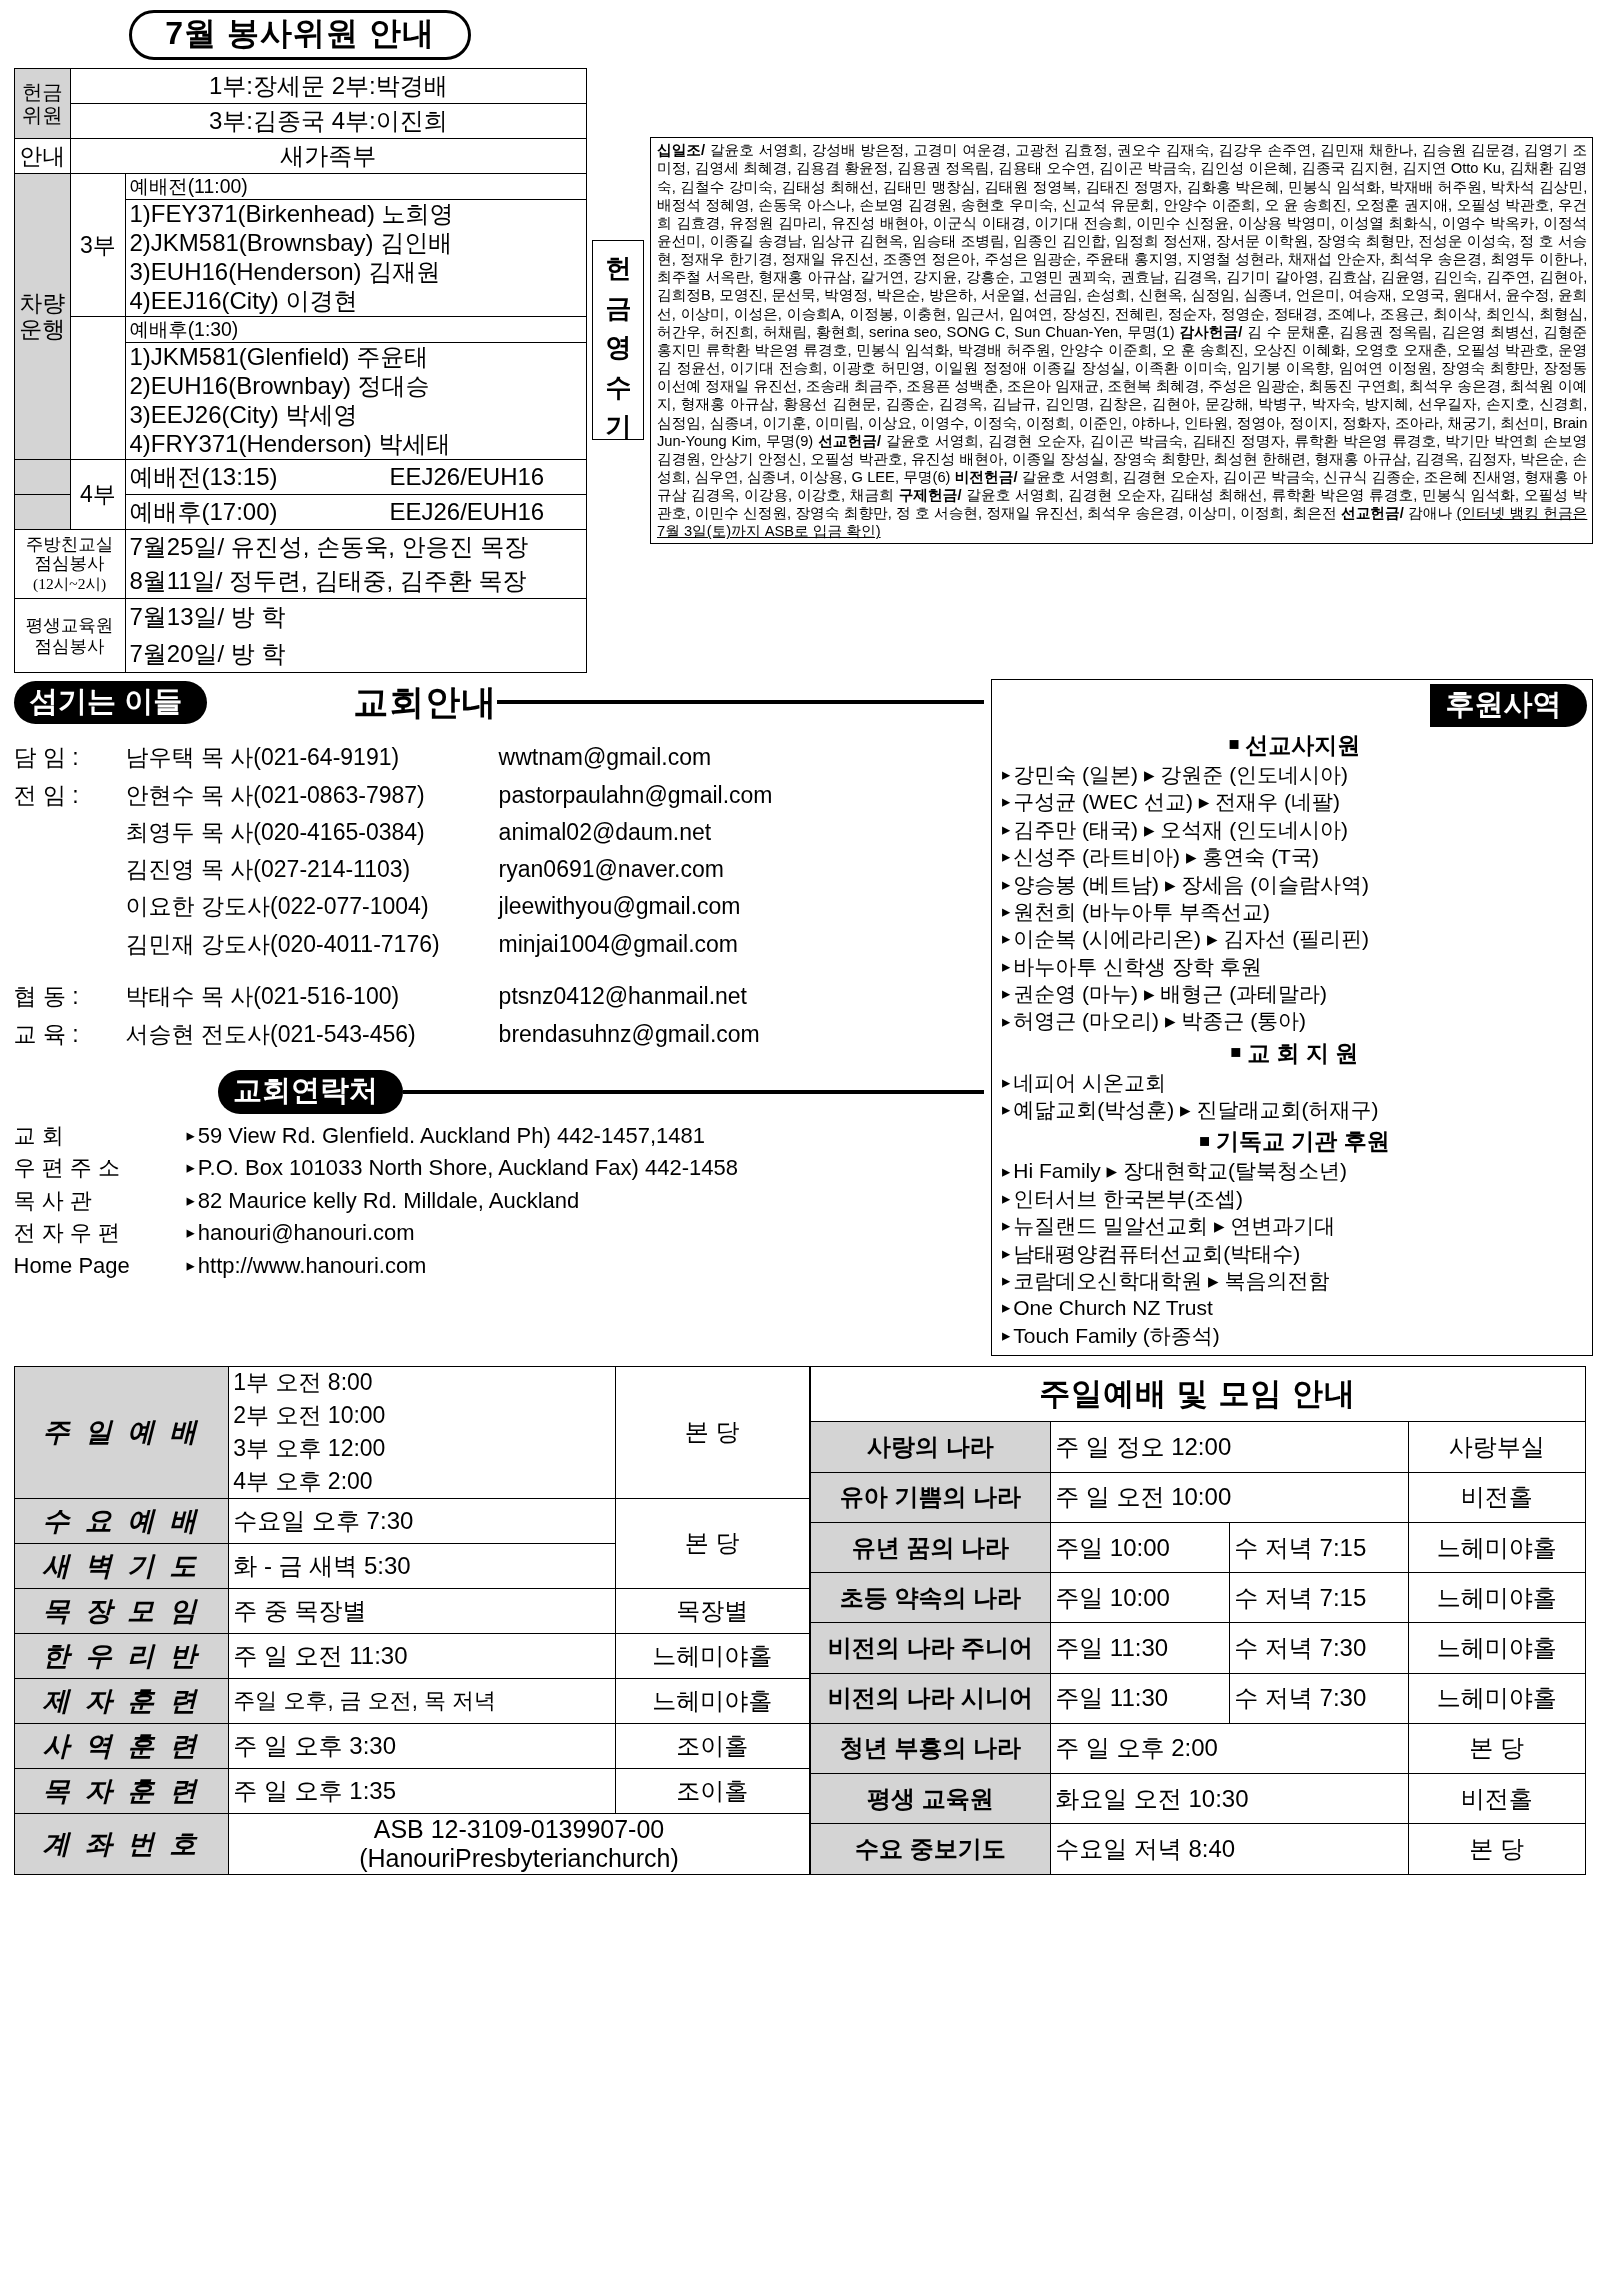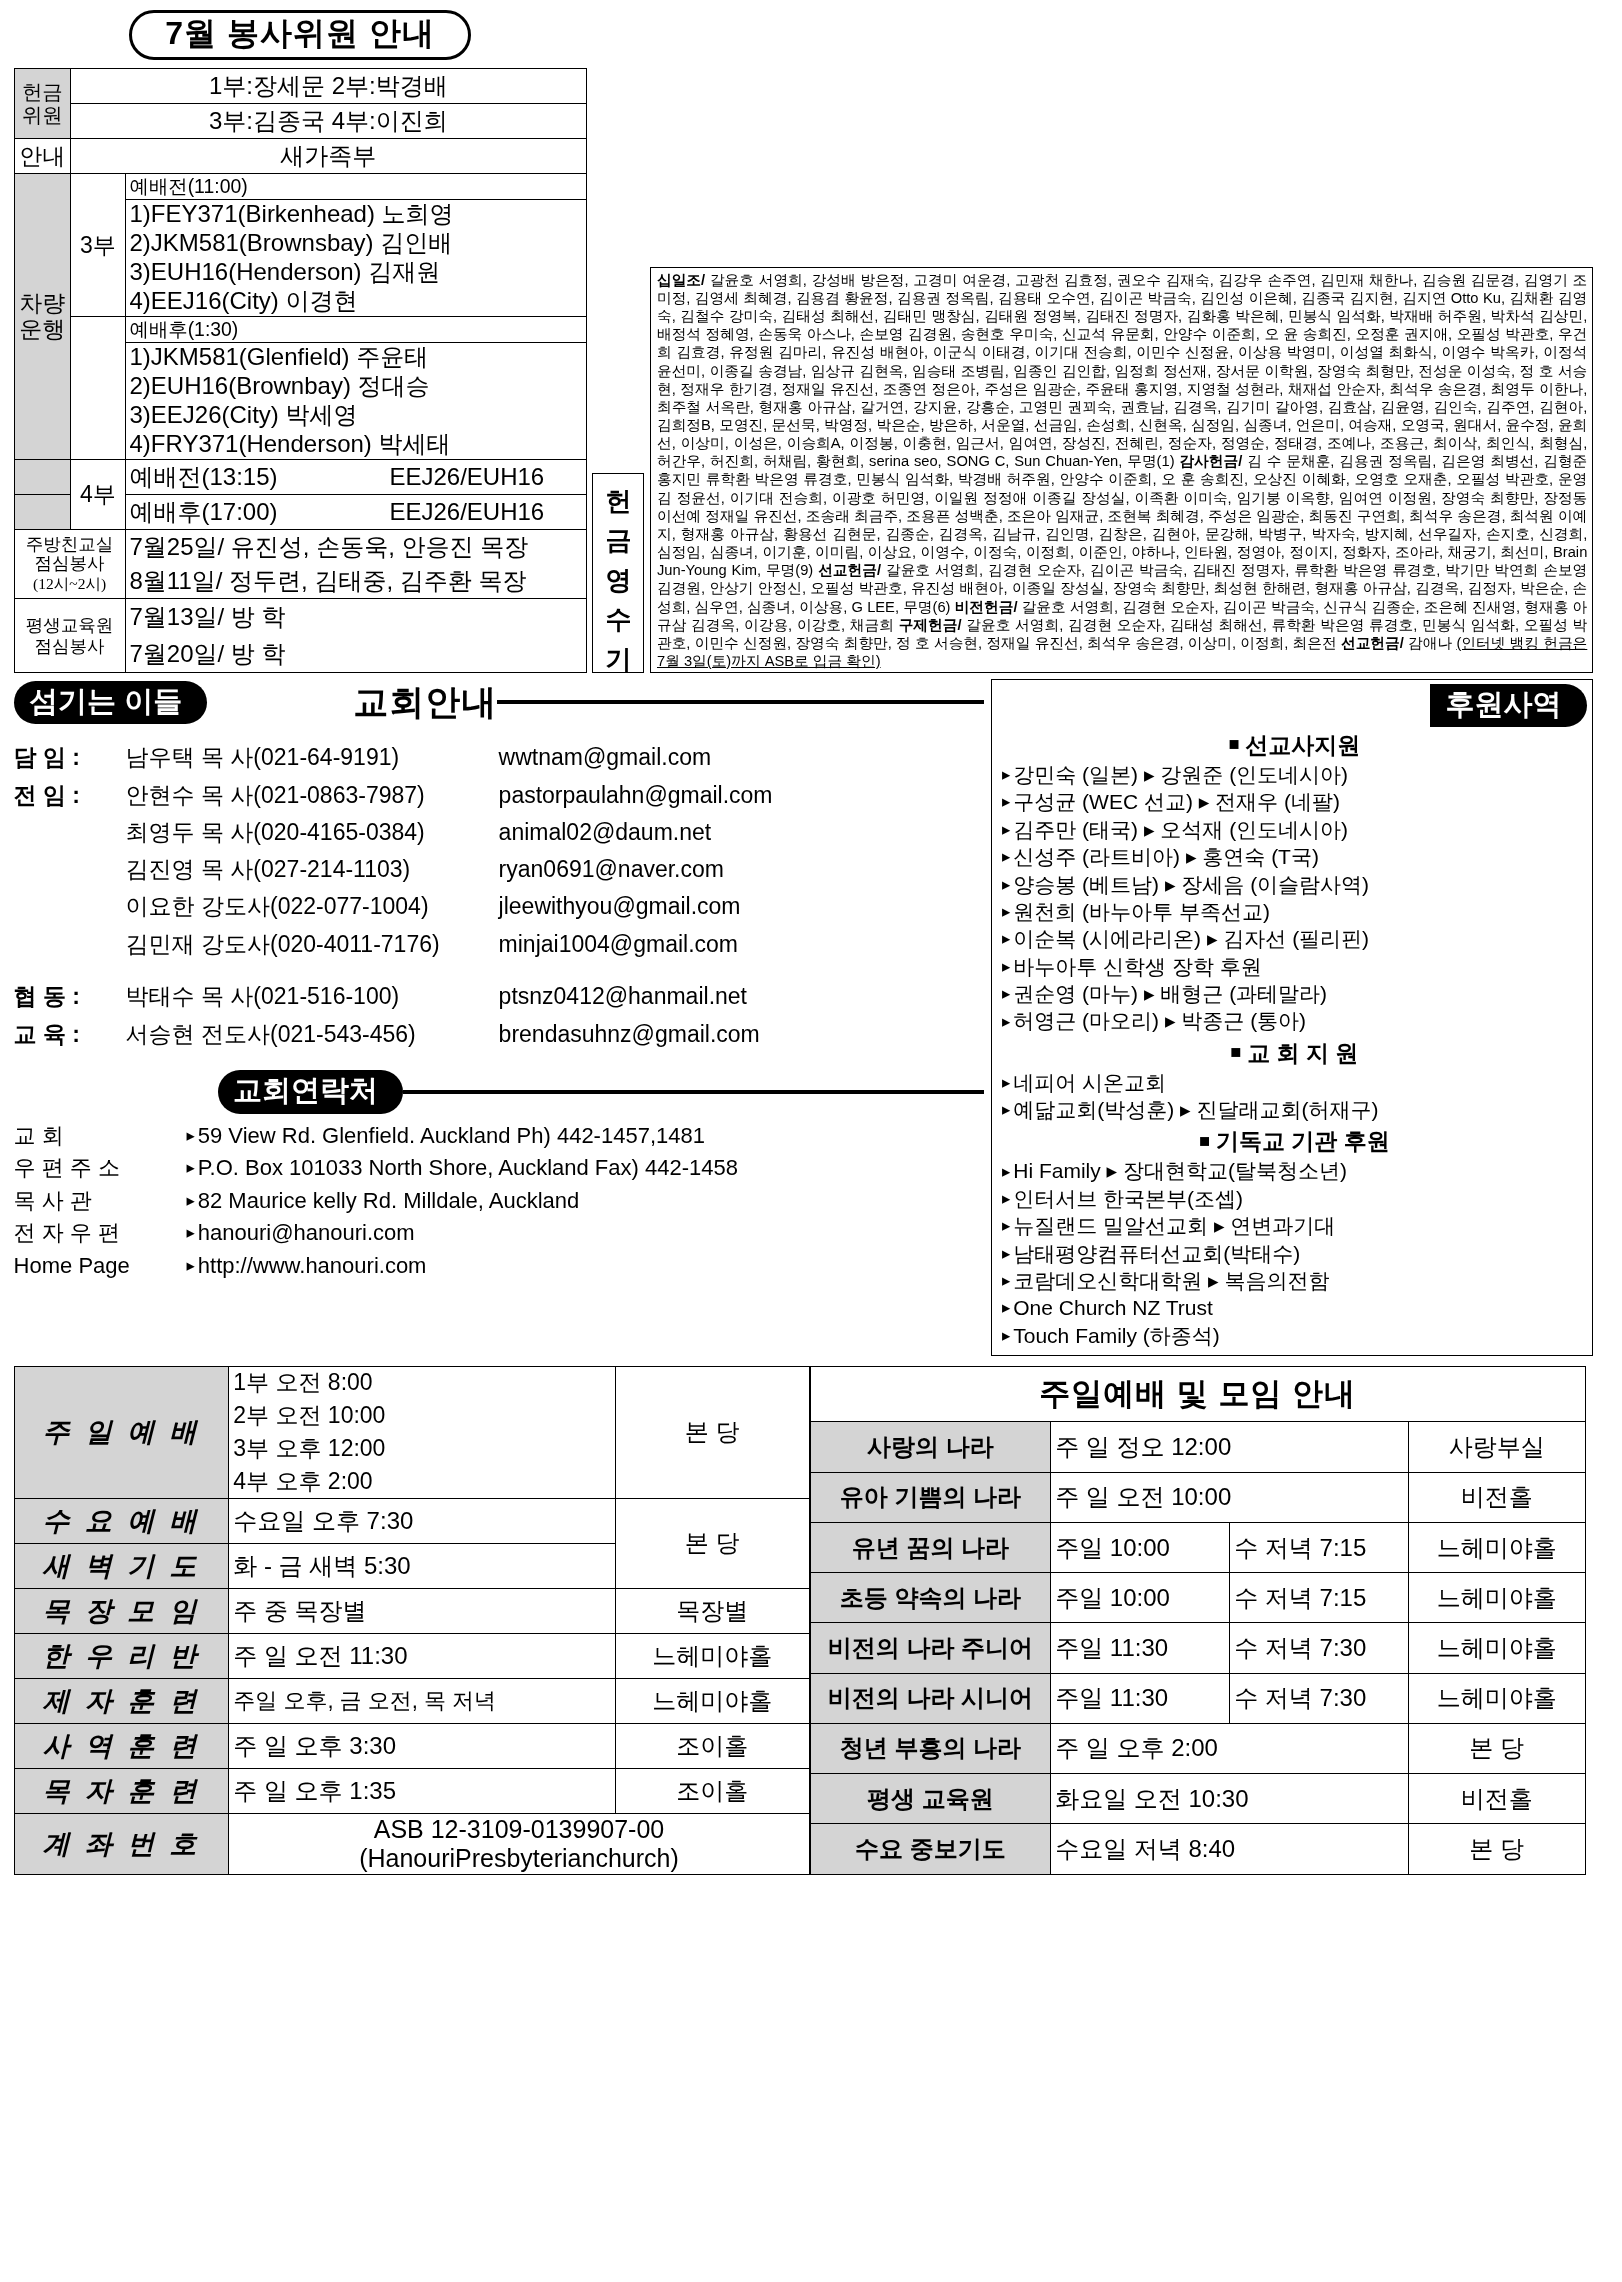--- a/index.html
+++ b/index.html
@@ -35,21 +35,21 @@
   .pill-black {
     display:inline-block;
     background:#000; color:#fff;
     border-radius:0 25px 25px 0;
     padding:3.9px 25px 5.8px 15.5px;
     font-size:29px; font-weight:bold;
     line-height:1.16;
   }
 
   
-  .top { display:flex; align-items:flex-end; gap:5.8px; }
+  .top { display:flex; align-items:center; gap:5.8px; }
   .top-left { width:573px; }
   .title-row { text-align:center; margin:1.9px 0 7.8px 0; }
 
   
   .tbl-left { width:573px; font-size:20.4px; }
   .tbl-left td { height:29px; }
   .big { font-size:24px; }
   .bus-line { font-size:24px; line-height:1.12; white-space:nowrap; }
   .bus-head { font-size:19.4px; line-height:1.2; }
   .sm { font-size:17.5px; }
@@ -84,21 +84,21 @@
   .mid-left { width:970px; position:relative; }
   .mid-right { width:602px; }
 
   .servants-head { display:flex; align-items:center; gap:0; }
   .hrule { flex:1; height:3.9px; background:#000; }
   .center-title { font-size:35px; font-weight:bold; letter-spacing:1px; }
 
   .pastor-grid { display:flex; margin-top:13.6px; }
   .pastor-col { width:485px; }
   .pastor-row { display:flex; font-size:23px; line-height:1.62; white-space:nowrap; }
-  .pastor-role { width:112px; display:inline-block;font-weight:bold; }
+  .pastor-role { width:112px; display:inline-block; }
   .pastor-name { }
   .email-col { font-size:23px; line-height:1.62; }
   .gap-row { height:15.5px; }
 
   
   .contact-wrap { margin-top:17.5px; }
   .contact-row { display:flex; font-size:22px; line-height:1.48; white-space:nowrap; }
   .contact-label { width:173px; text-align:justify; }
   .contact-val { }
   .tri { font-size:16.5px; vertical-align:1.9px; margin-right:2.9px; }

